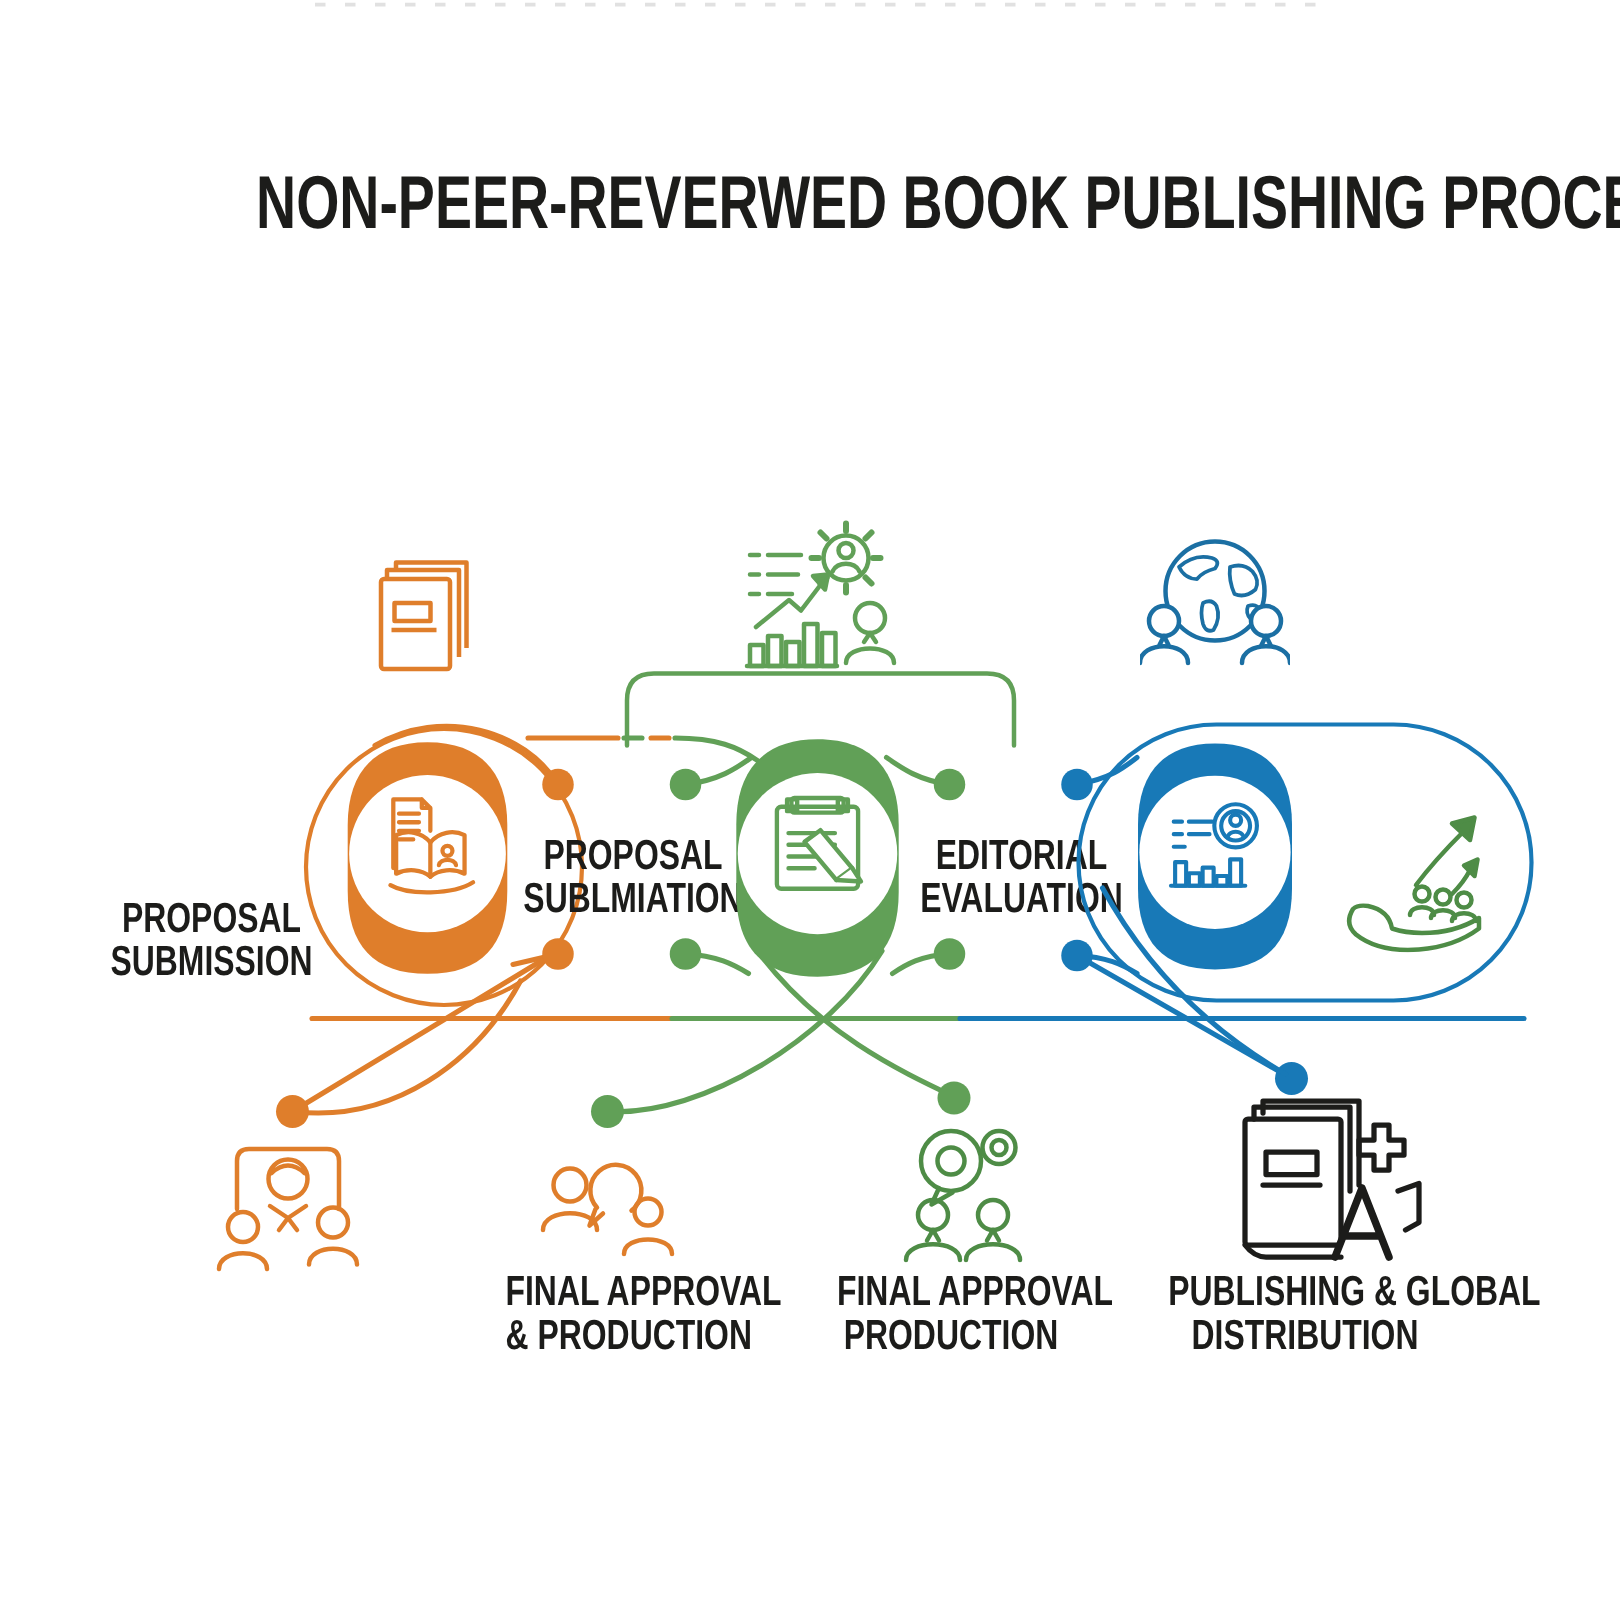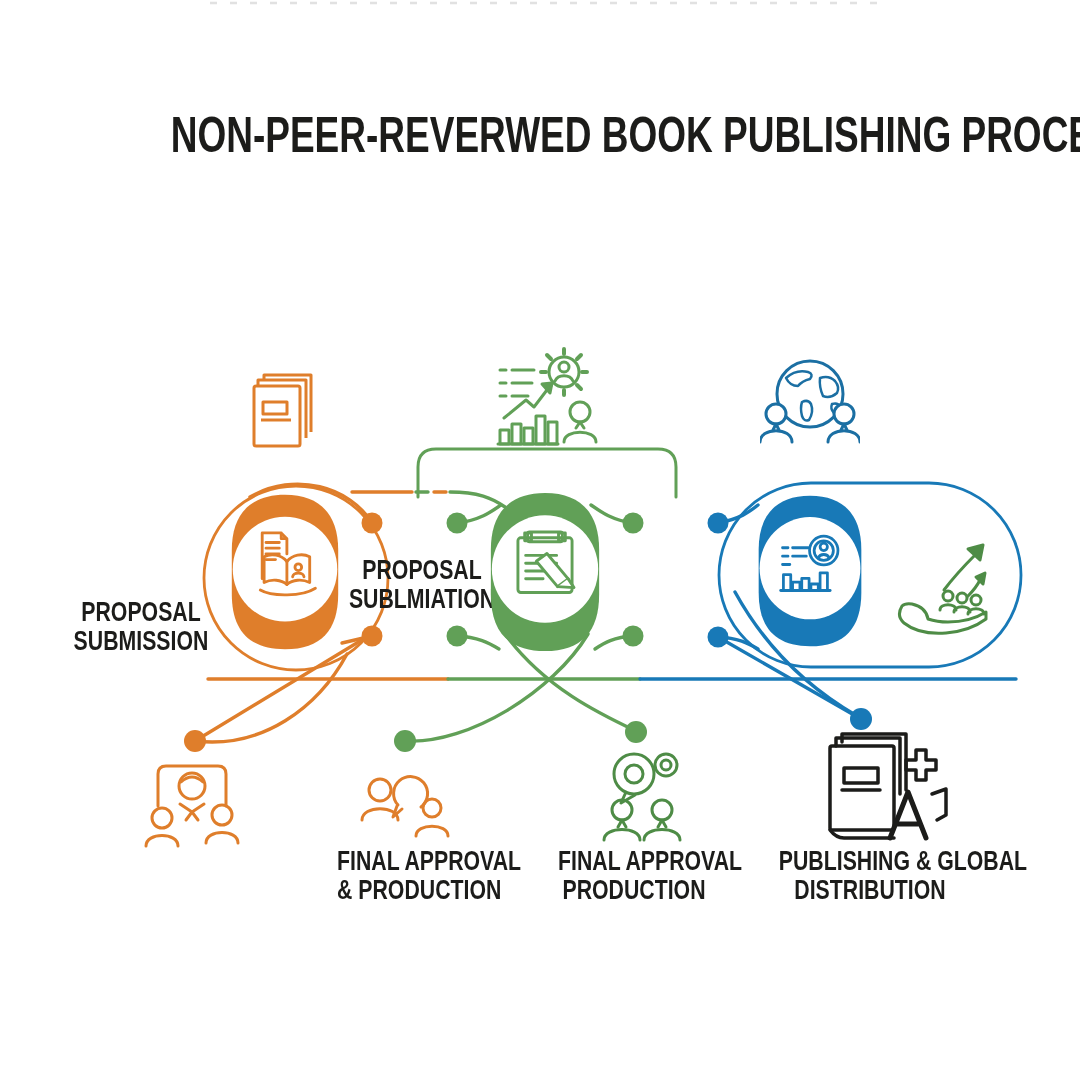--- a/index.html
+++ b/index.html
@@ -79,20 +79,24 @@
   </div>
 
   <div class="lbl" style="left:41px;top:597px;width:200px;">
     <span>PROPOSAL</span>
     <span>SUBMISSION</span>
   </div>
   <div class="lbl" style="left:322px;top:555px;width:200px;">
     <span>PROPOSAL</span>
     <span>SUBLMIATION</span>
   </div>
+  <div class="lbl" style="left:581px;top:555px;width:200px;">
+    <span>EDITORIAL</span>
+    <span>EVALUATION</span>
+  </div>
   <div class="lbl" style="left:313px;top:846px;width:200px;">
     <span>FINAL APPROVAL</span>
     <span>&amp; PRODUCTION</span>
   </div>
   <div class="lbl" style="left:534px;top:846px;width:200px;">
     <span>FINAL APPROVAL</span>
     <span>PRODUCTION</span>
   </div>
   <div class="lbl" style="left:750px;top:846px;width:240px;">
     <span>PUBLISHING &amp; GLOBAL</span>

